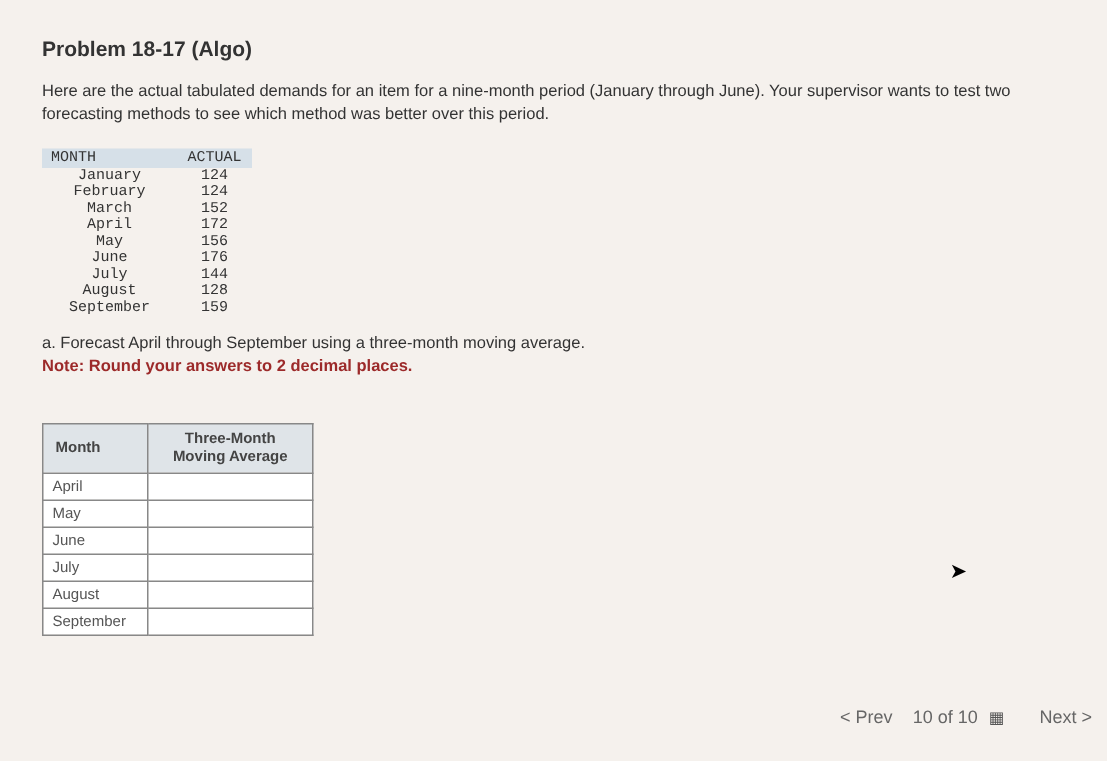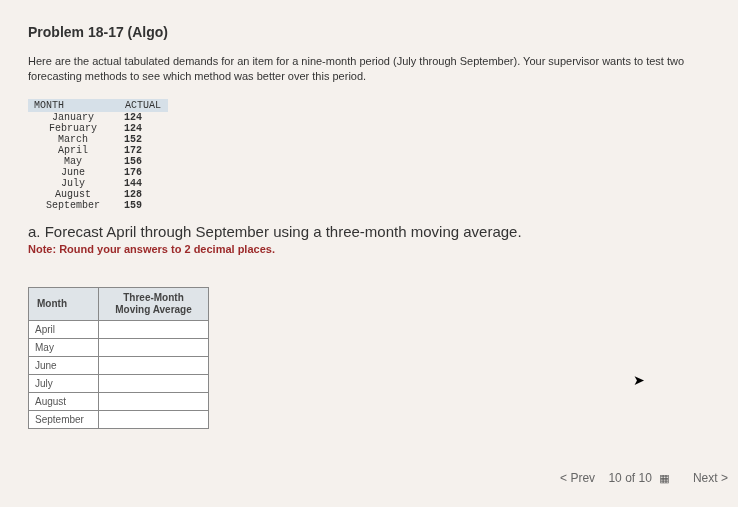--- a/index.html
+++ b/index.html
@@ -34,23 +34,23 @@
       font-weight: normal;
       text-align: left;
       background: #d6e0e8;
       padding: 1px 6px;
       font-size: 10px;
     }
     table.data td {
       padding: 0 6px;
       text-align: center;
     }
-    table.data td.num { text-align: left; font-weight: bold; }
+    table.data td.num { text-align: center; }
     .question {
-      font-size: 15px;
+      font-size: 11px;
       margin-bottom: 3px;
     }
     .note {
       font-size: 11px;
       font-weight: bold;
       color: #9c2a2a;
       margin-bottom: 32px;
     }
     table.answer {
       border-collapse: collapse;
@@ -97,21 +97,21 @@
       font-size: 14px;
       color: #000;
       pointer-events: none;
     }
   </style>
 </head>
 <body>
 
 <div class="title">Problem 18-17 (Algo)</div>
 
-<div class="intro">Here are the actual tabulated demands for an item for a nine-month period (July through September). Your supervisor wants to test two forecasting methods to see which method was better over this period.</div>
+<div class="intro">Here are the actual tabulated demands for an item for a nine-month period (January through June). Your supervisor wants to test two forecasting methods to see which method was better over this period.</div>
 
 <table class="data">
   <thead>
     <tr>
       <th style="width:90px">MONTH</th>
       <th style="width:50px;text-align:center">ACTUAL</th>
     </tr>
   </thead>
   <tbody>
     <tr>

